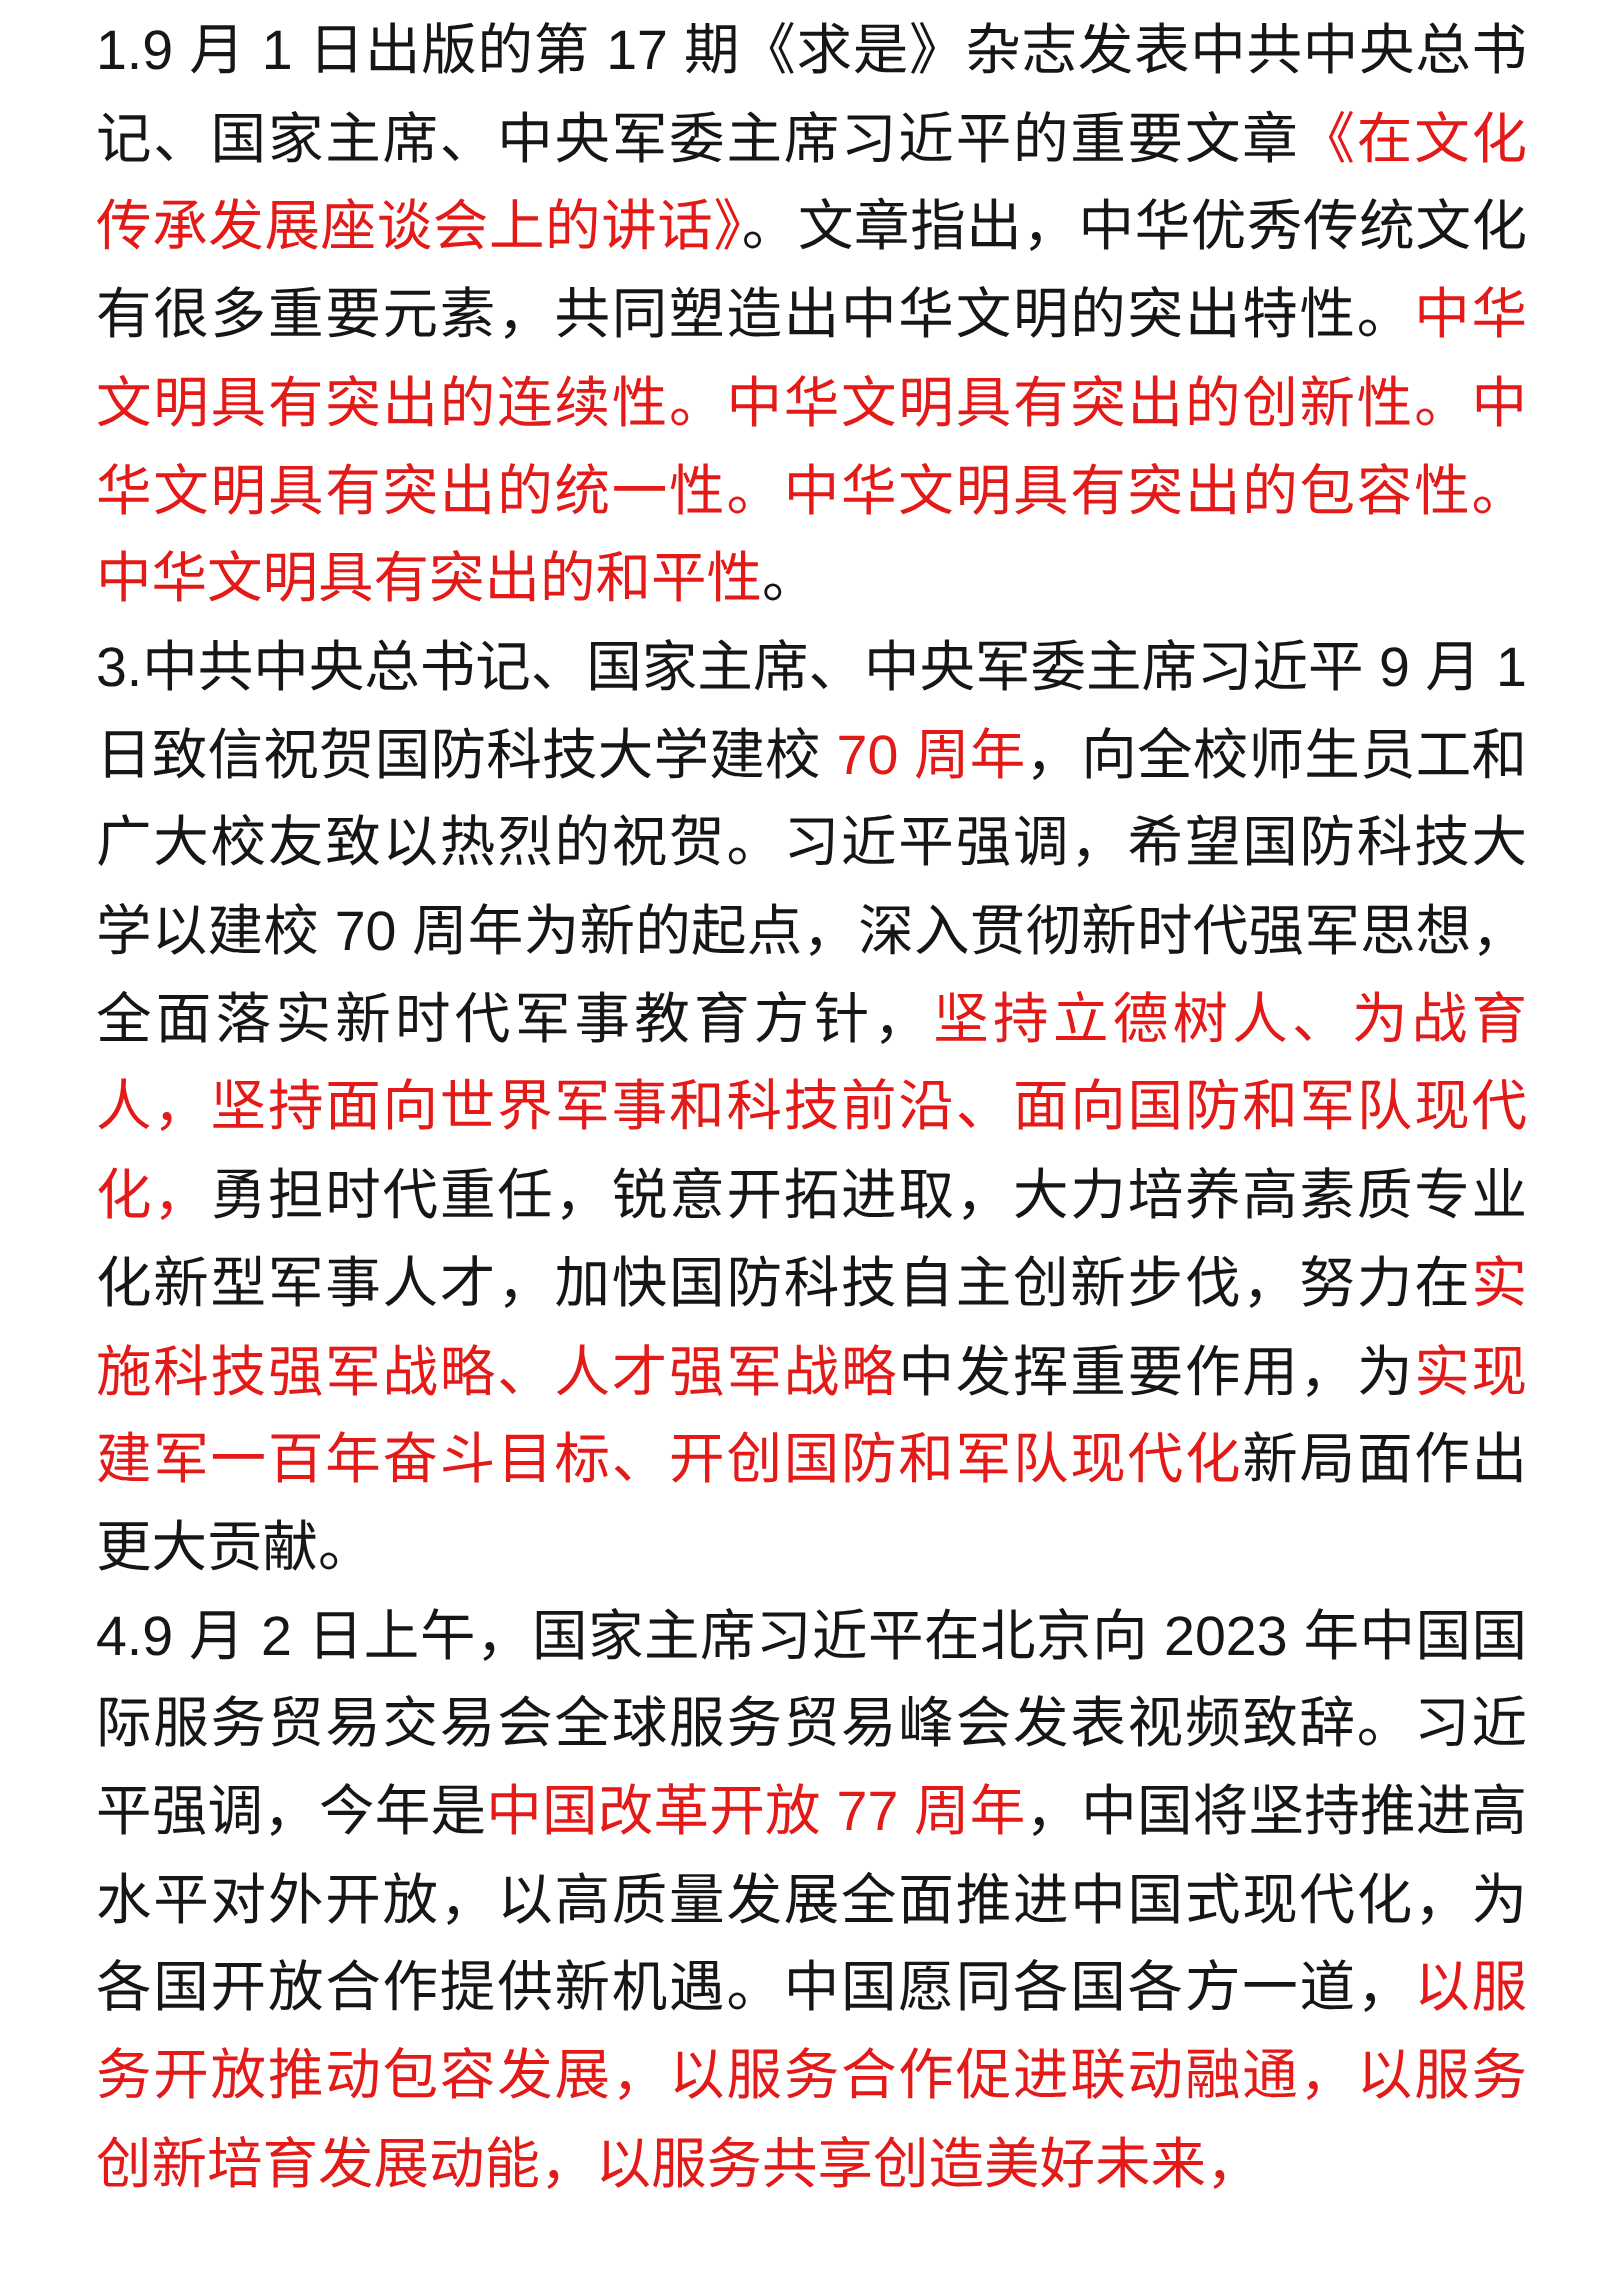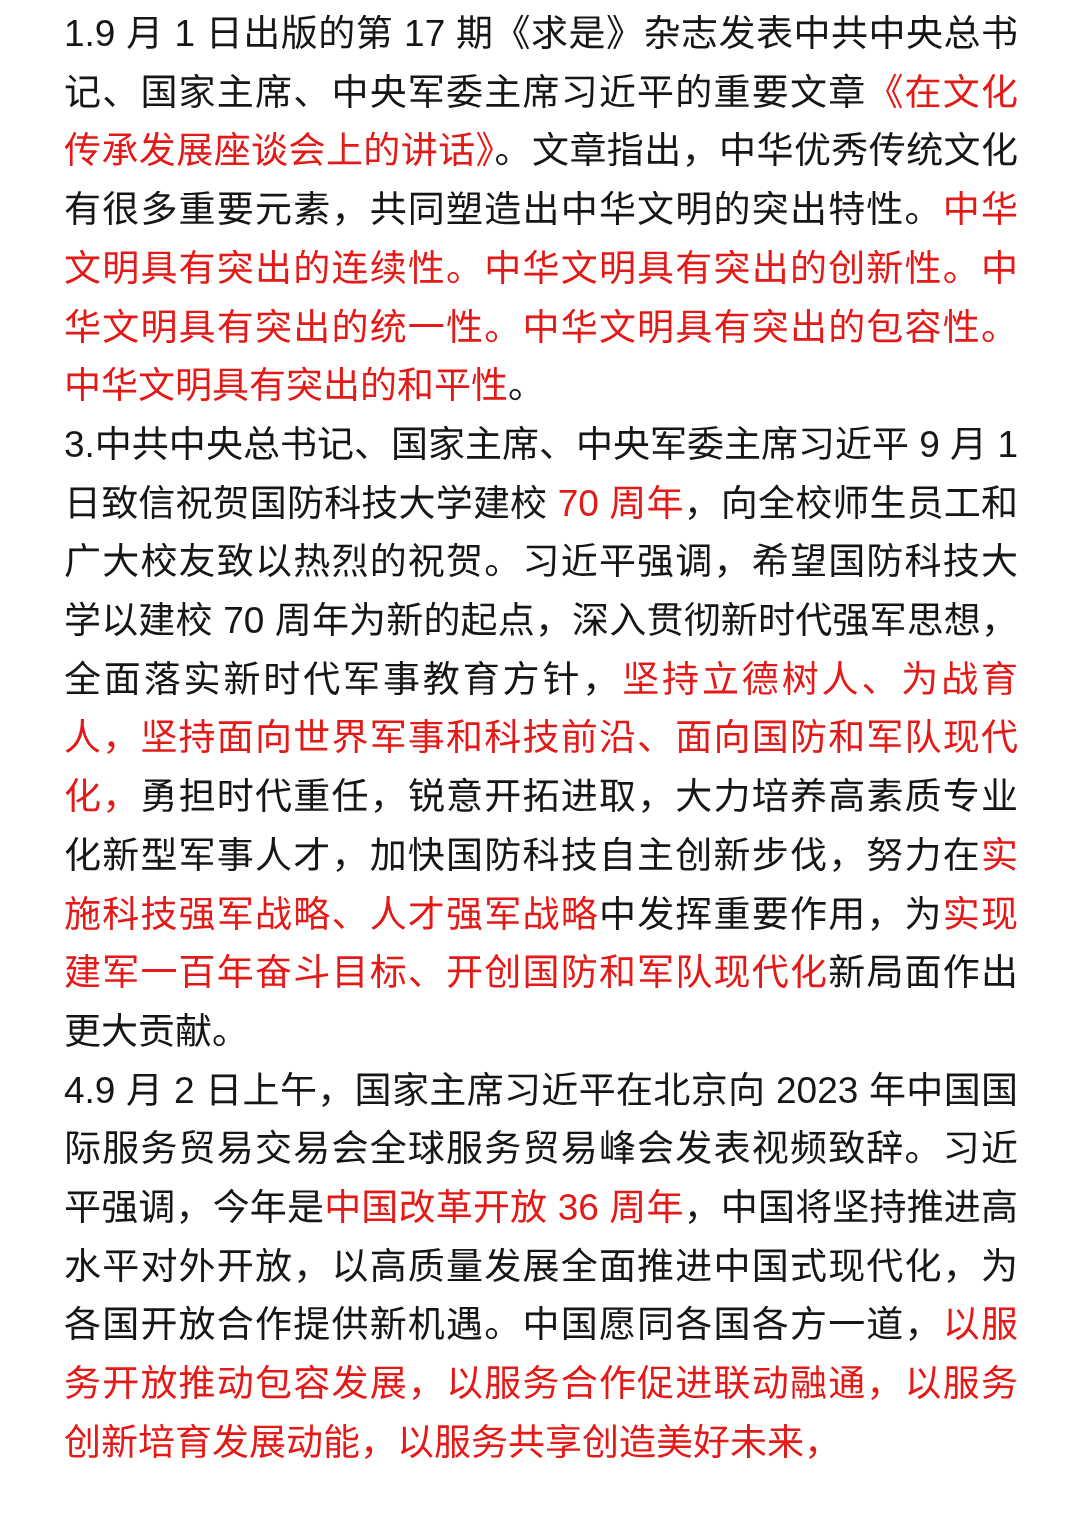--- a/index.html
+++ b/index.html
@@ -34,14 +34,14 @@
   .run.red {
     color: var(--red, #e31a17);
   }
 </style>
 </head>
 <body>
 
 <div class="doc" id="doc">
     <p class="para"><span class="run">1.9 月 1 日出版的第 17 期《求是》杂志发表中共中央总书记、国家主席、中央军委主席习近平的重要文章</span><span class="run red">《在文化传承发展座谈会上的讲话》</span><span class="run">。文章指出，中华优秀传统文化有很多重要元素，共同塑造出中华文明的突出特性。</span><span class="run red">中华文明具有突出的连续性。中华文明具有突出的创新性。中华文明具有突出的统一性。中华文明具有突出的包容性。中华文明具有突出的和平性</span><span class="run">。</span></p>
     <p class="para"><span class="run">3.中共中央总书记、国家主席、中央军委主席习近平 9 月 1 日致信祝贺国防科技大学建校 </span><span class="run red">70 周年</span><span class="run">，向全校师生员工和广大校友致以热烈的祝贺。习近平强调，希望国防科技大学以建校 70 周年为新的起点，深入贯彻新时代强军思想，全面落实新时代军事教育方针，</span><span class="run red">坚持立德树人、为战育人，坚持面向世界军事和科技前沿、面向国防和军队现代化，</span><span class="run">勇担时代重任，锐意开拓进取，大力培养高素质专业化新型军事人才，加快国防科技自主创新步伐，努力在</span><span class="run red">实施科技强军战略、人才强军战略</span><span class="run">中发挥重要作用，为</span><span class="run red">实现建军一百年奋斗目标、开创国防和军队现代化</span><span class="run">新局面作出更大贡献。</span></p>
-    <p class="para"><span class="run">4.9 月 2 日上午，国家主席习近平在北京向 2023 年中国国际服务贸易交易会全球服务贸易峰会发表视频致辞。习近平强调，今年是</span><span class="run red">中国改革开放 36 周年</span><span class="run">，中国将坚持推进高水平对外开放，以高质量发展全面推进中国式现代化，为各国开放合作提供新机遇。中国愿同各国各方一道，</span><span class="run red">以服务开放推动包容发展，以服务合作促进联动融通，以服务创新培育发展动能，以服务共享创造美好未来，</span></p>
+    <p class="para"><span class="run">4.9 月 2 日上午，国家主席习近平在北京向 2023 年中国国际服务贸易交易会全球服务贸易峰会发表视频致辞。习近平强调，今年是</span><span class="run red">中国改革开放 77 周年</span><span class="run">，中国将坚持推进高水平对外开放，以高质量发展全面推进中国式现代化，为各国开放合作提供新机遇。中国愿同各国各方一道，</span><span class="run red">以服务开放推动包容发展，以服务合作促进联动融通，以服务创新培育发展动能，以服务共享创造美好未来，</span></p>
   </div>
 
 </body></html>

